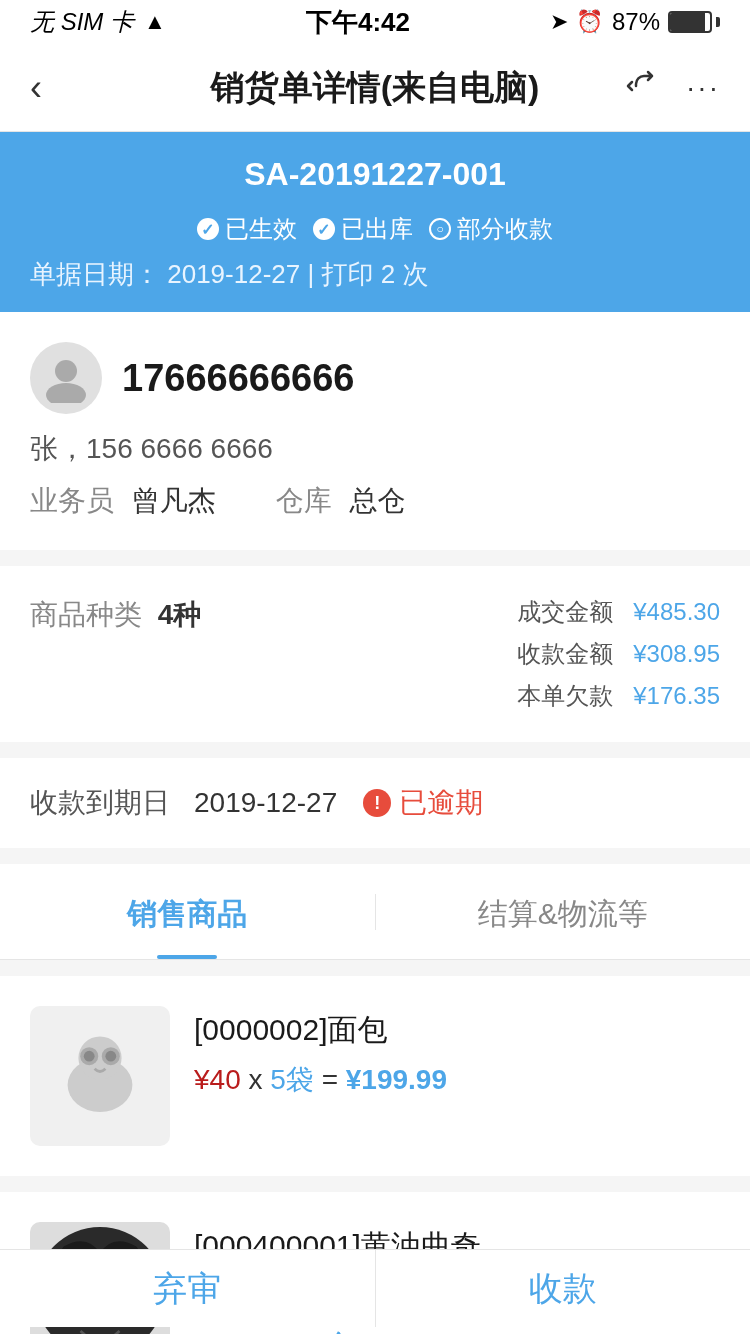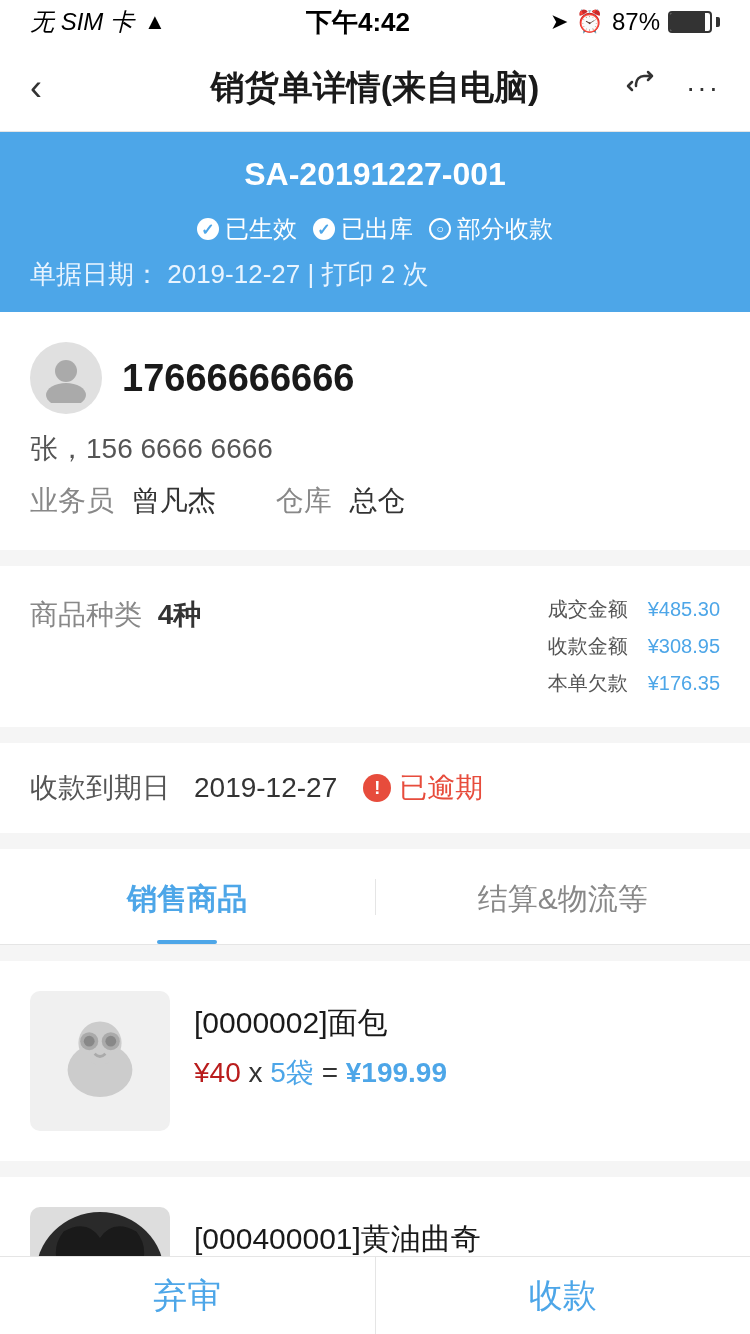--- a/index.html
+++ b/index.html
@@ -203,21 +203,21 @@
     .summary-right {
       display: flex;
       flex-direction: column;
       align-items: flex-end;
       gap: 10px;
     }
     .amount-row {
       display: flex;
       gap: 20px;
       align-items: center;
-      font-size: 20px;
+      font-size: 24px;
     }
     .amount-label { color: #555; }
     .amount-value { color: #4da6e8; font-weight: 500; }
 
     
     .due-section {
       background: #fff;
       padding: 26px 30px;
       margin-bottom: 16px;
       display: flex;
@@ -309,21 +309,20 @@
       display: flex;
       align-items: center;
       justify-content: center;
     }
     .product-image.owl {
       background: #ddd;
     }
     .product-info {
       flex: 1;
       padding-top: 4px;
-      margin-top: 8px;
     }
     .product-name {
       font-size: 30px;
       color: #1a1a1a;
       font-weight: 500;
       margin-bottom: 10px;
     }
     .product-tag {
       display: inline-block;
       background: #e8e8e8;
@@ -337,21 +336,21 @@
       font-size: 28px;
       color: #333;
     }
     .price-unit { color: #b91c1c; }
     .price-qty { color: #4da6e8; font-weight: 500; }
     .price-total { color: #4da6e8; font-weight: 600; }
 
     
     .bottom-bar {
       position: fixed;
-      bottom: 0;
+      bottom: 7px;
       left: 0;
       width: 750px;
       height: 78px;
       background: #fff;
       border-top: 1px solid #e5e5e5;
       display: flex;
       align-items: center;
     }
     .bottom-btn {
       flex: 1;

